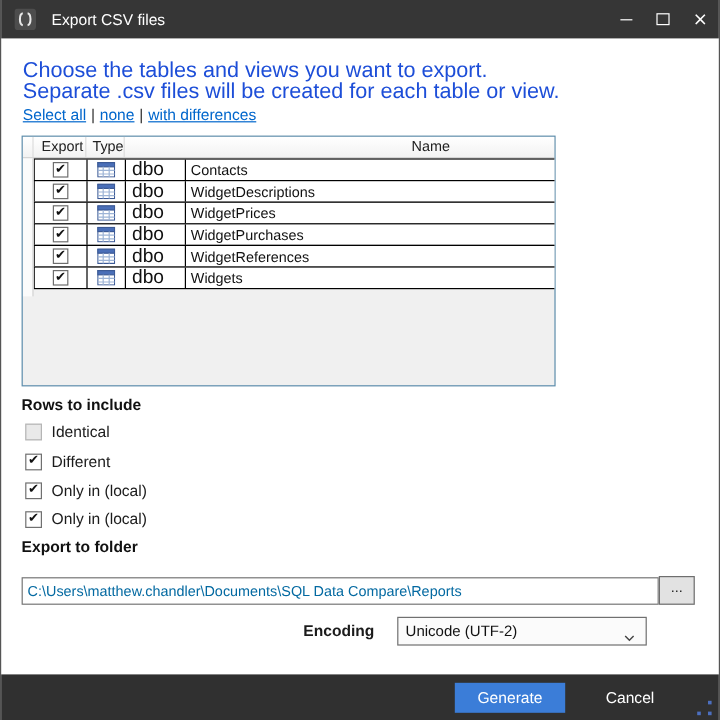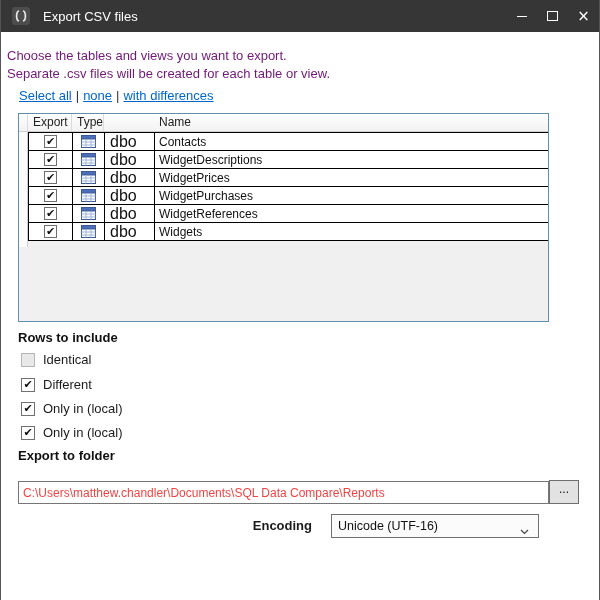--- a/index.html
+++ b/index.html
@@ -21,30 +21,30 @@
   .title-text{color:#ffffff;font-size:13px;margin-left:13px;}
   .win-controls{margin-left:auto;display:flex;height:32px;}
   .win-btn{
     width:31px;height:32px;background:transparent;border:none;
     display:flex;align-items:center;justify-content:center;cursor:pointer;padding:0;
   }
   .glyph-min{width:10px;height:1px;background:#ffffff;display:block;}
   .glyph-max{width:9px;height:8px;border:1px solid #ffffff;display:block;}
   .glyph-close{color:#ffffff;font-size:15px;line-height:15px;font-family:"DejaVu Sans",sans-serif;}
   
-  .intro1,.intro2{position:absolute;left:6px;font-size:13px;color:#701a75;}
+  .intro1,.intro2{position:absolute;left:18px;font-size:18px;color:#1d4ed8;}
   .intro1{top:48px;}
   .intro2{top:66px;}
   .links{position:absolute;left:18px;top:88px;font-size:13px;}
   .links a{color:#0066cc;text-decoration:underline;cursor:pointer;}
   .link-sep{color:#333;margin:0 4px;text-decoration:none;}
   
   .grid{
-    position:absolute;left:17px;top:113px;width:531px;height:209px;
-    box-sizing:border-box;border:1px solid #5f8fae;background:#f0f0f0;overflow:hidden;
+    position:absolute;left:17px;top:113px;width:445px;height:209px;
+    box-sizing:border-box;border:1px solid #5f8fae;background:#f0f0f0;overflow:hidden;text-align:center;
   }
   .grid-header{
     display:flex;height:18px;box-sizing:border-box;
     background:linear-gradient(#ffffff,#f2f2f2);
     border-bottom:1px solid #cfcfcf;font-size:12px;color:#222;
   }
   .gh-corner{width:9px;box-sizing:border-box;border-right:1px solid #dcdcdc;flex:0 0 auto;}
   .gh-cell{box-sizing:border-box;border-right:1px solid #dcdcdc;padding:1px 0 0 5px;flex:0 0 auto;white-space:nowrap;overflow:hidden;}
   .gh-export{width:44px;}
   .gh-type{width:32px;}
@@ -80,21 +80,21 @@
     display:flex;align-items:center;justify-content:center;
     font-size:11px;line-height:11px;color:#111;cursor:pointer;flex:0 0 auto;
   }
   .opt-check.disabled{background:#e9e9e9;border-color:#b5b5b5;cursor:default;}
   .opt-label{margin-left:8px;font-size:13px;color:#1b1b1b;}
   
   .lbl-folder{top:428px;margin-top:20px;}
   .folder-input{
     position:absolute;left:17px;top:481px;width:531px;height:23px;box-sizing:border-box;
     border:1px solid #767676;font-family:"Liberation Sans","DejaVu Sans",sans-serif;
-    font-size:12px;color:#ef4444;padding:0 4px;background:#fff;
+    font-size:12px;color:#0369a1;padding:0 4px;background:#fff;
   }
   .browse-btn{
     position:absolute;left:548px;top:480px;width:30px;height:24px;box-sizing:border-box;
     background:#e2e2e2;border:1px solid #6e6e6e;font-size:12px;color:#222;
     display:flex;align-items:center;justify-content:center;cursor:pointer;padding:0 0 6px 0;
   }
   
   .enc-label{position:absolute;left:216px;top:518px;width:95px;text-align:right;font-size:13px;color:#1b1b1b;font-weight:bold;}
   .enc-combo{
     position:absolute;left:330px;top:514px;width:208px;height:24px;box-sizing:border-box;
@@ -311,22 +311,31 @@
     <span class="opt-label">Only in (local)</span>
   </div>
 </div>
 
   <div class="section-label lbl-folder">Export to folder</div>
   <input class="folder-input" type="text" value="C:\Users\matthew.chandler\Documents\SQL Data Compare\Reports" style="">
   <button class="browse-btn">...</button>
 
   <div class="enc-label">Encoding</div>
   <div class="enc-combo">
-    <span>Unicode (UTF-16)</span>
+    <span>Unicode (UTF-2)</span>
     <span class="enc-chevron">
       <svg width="9" height="6" viewBox="0 0 9 6">
           <polyline points="1,1 4.5,4.5 8,1" stroke="#444" stroke-width="1.2" fill="none"></polyline>
         </svg>
     </span>
   </div>
 
+  <div class="footer">
+    <button class="btn-generate">Generate</button>
+    <button class="btn-cancel">Cancel</button>
+    <span class="grip">
+        <i class="d1"></i>
+        <i class="d2"></i>
+        <i class="d3"></i>
+      </span>
+  </div>
 
 </div>
 
 </body></html>

